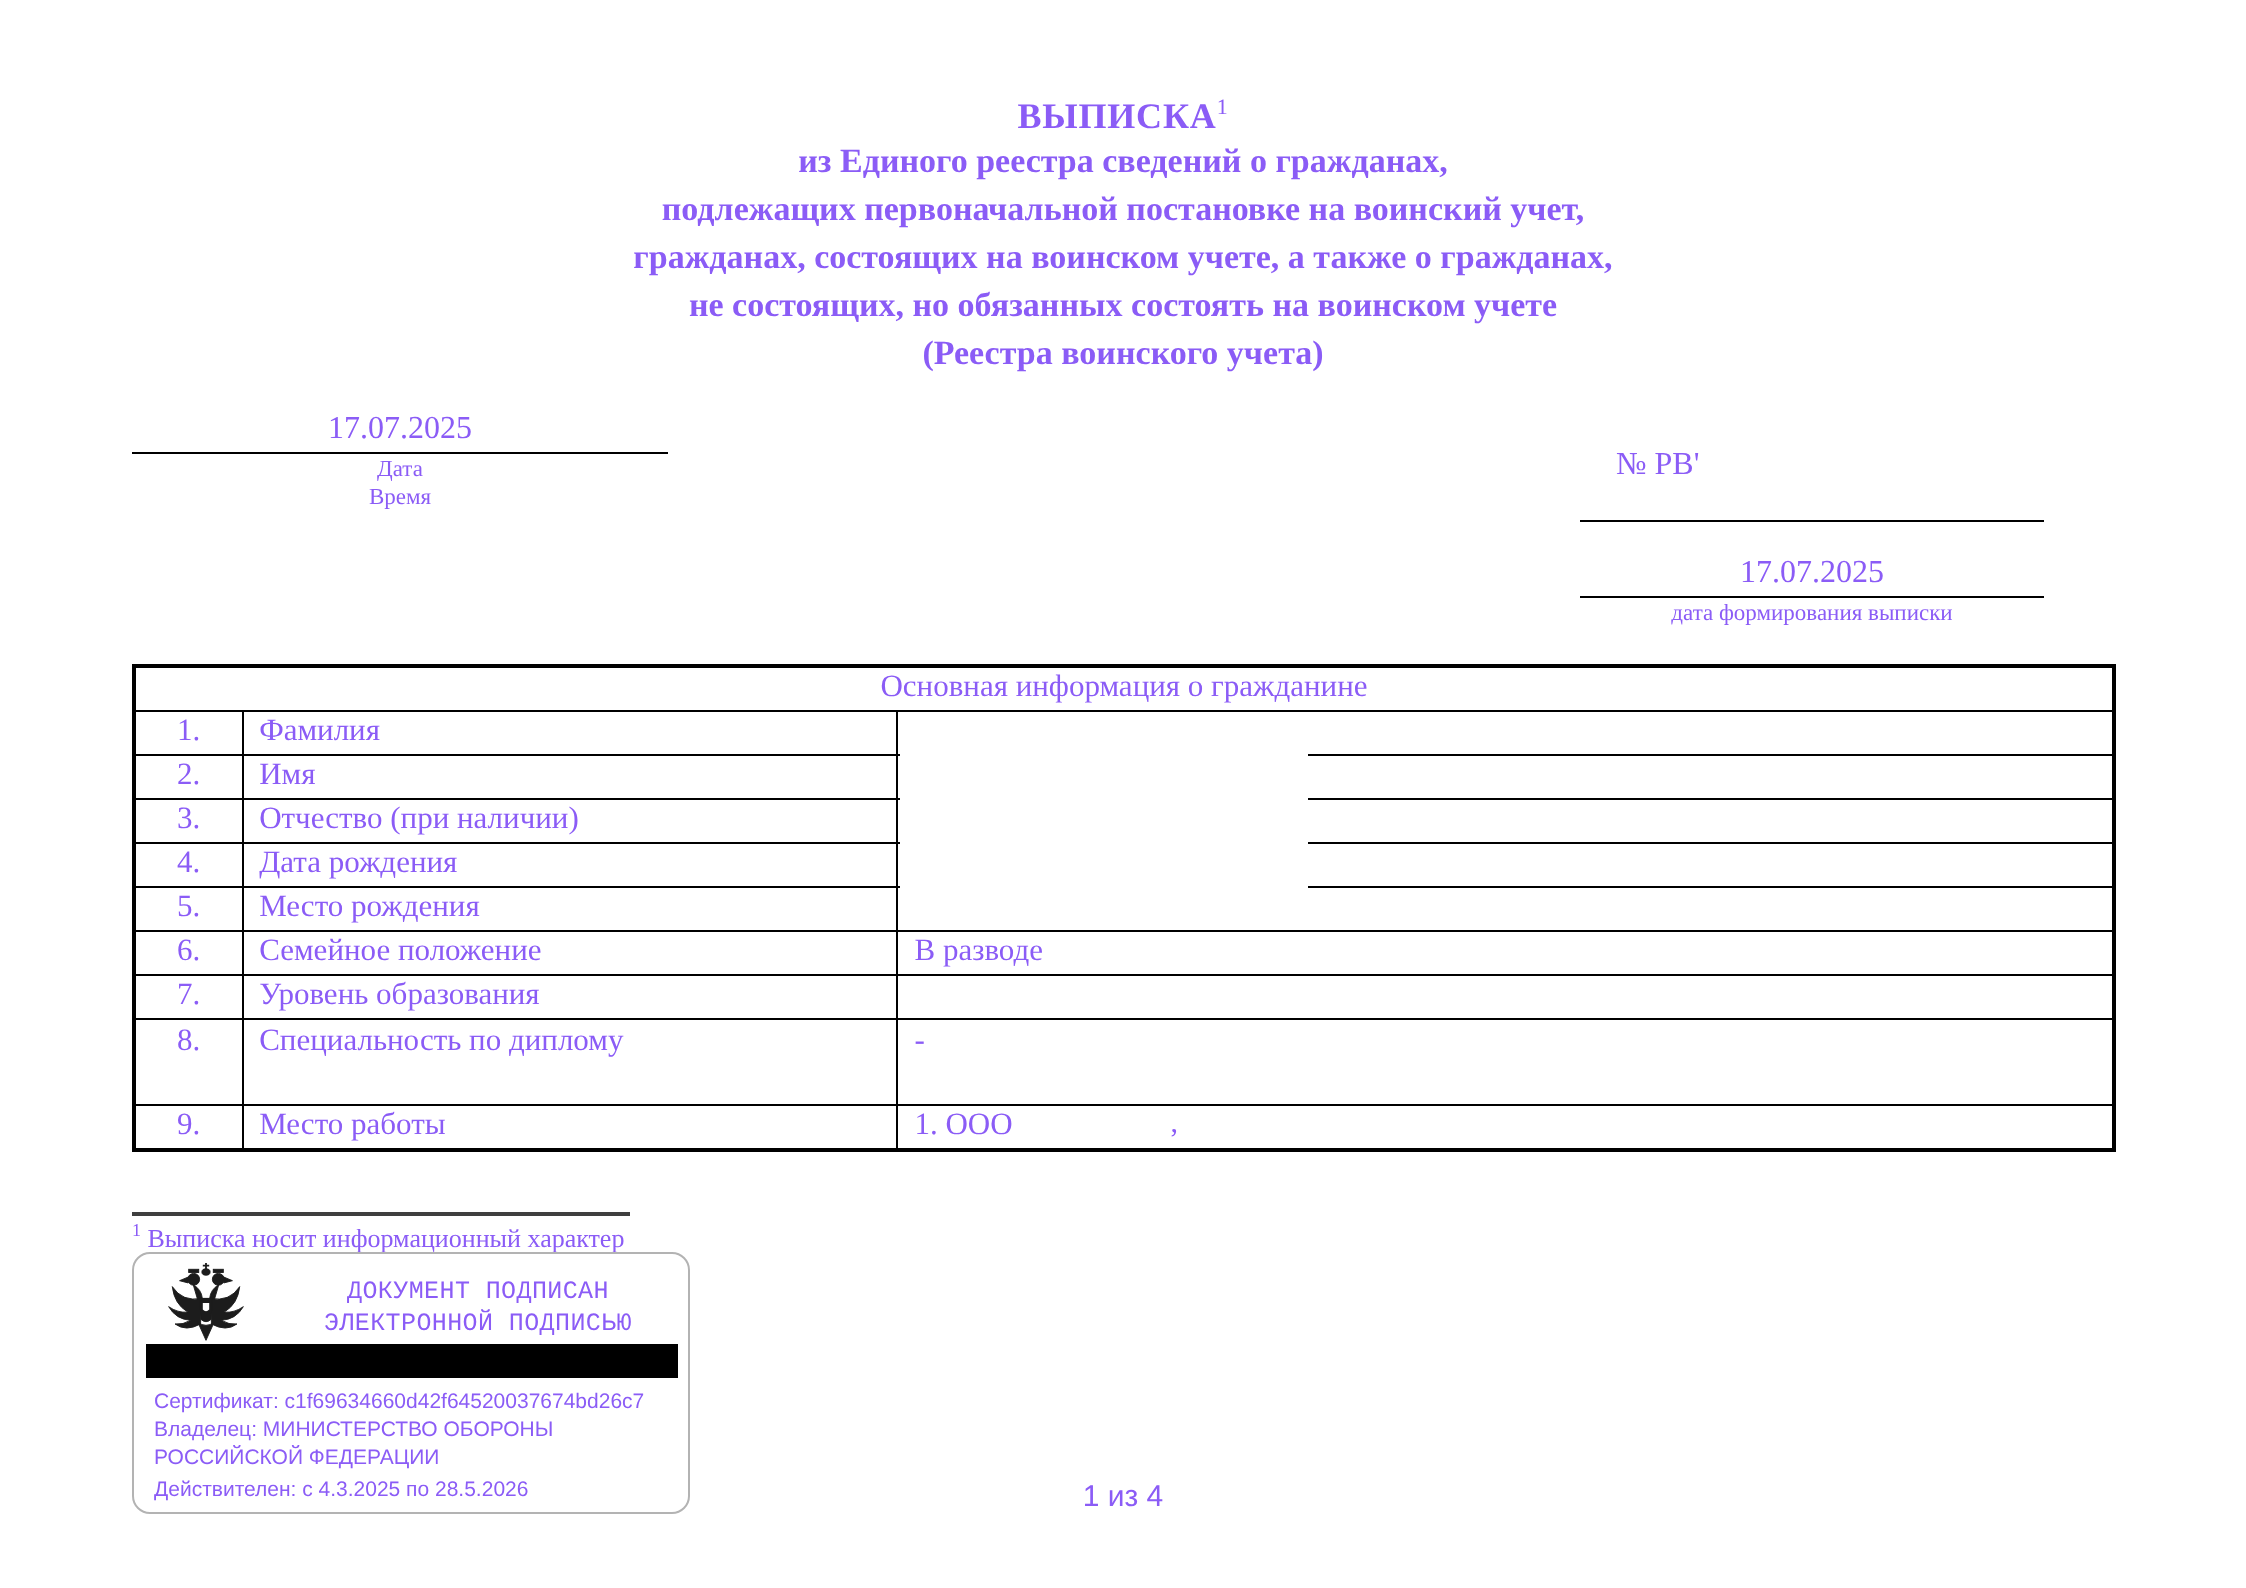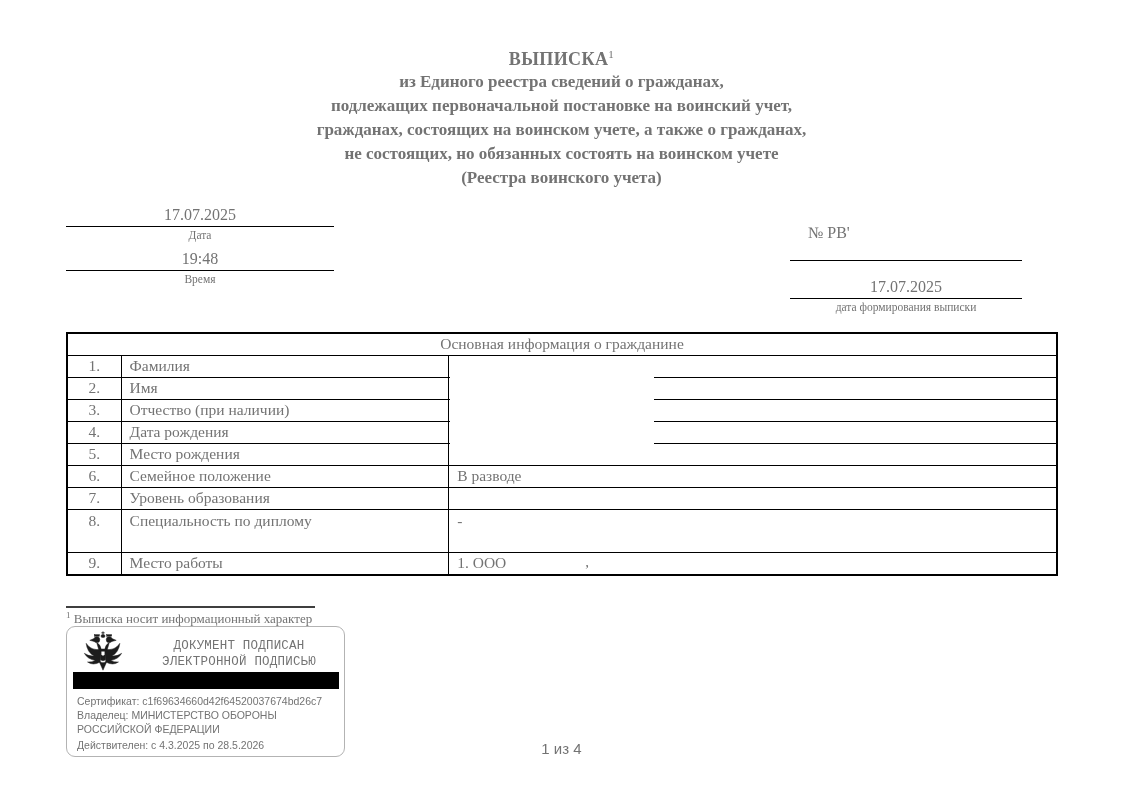--- a/index.html
+++ b/index.html
@@ -1,19 +1,19 @@
 <!DOCTYPE html>
 <html><head>
 <meta charset="utf-8">
 <style>
   * { margin:0; padding:0; box-sizing:border-box; }
   html,body { background:#ffffff; }
   .page {
     position:relative; width:1123px; height:794px; background:#ffffff;
-    font-family:"Liberation Serif", serif; color:#737373; overflow:hidden;
+    font-family:"Liberation Serif", serif; color:#8b5cf6; overflow:hidden;
   }
 
   
   .title-block { position:absolute; top:48px; left:0; right:0; text-align:center; }
   .doc-title { font-size:18px; font-weight:bold; letter-spacing:.4px; }
   .doc-title sup { font-size:11px; font-weight:normal; }
   .subtitle-line { font-size:17px; line-height:24px; font-weight:bold; }
 
   
   .meta-left { position:absolute; left:66px; top:206px; width:268px; text-align:center; }
@@ -83,21 +83,20 @@
     <div class="subtitle-line">из Единого реестра сведений о гражданах,</div>
     <div class="subtitle-line">подлежащих первоначальной постановке на воинский учет,</div>
     <div class="subtitle-line">гражданах, состоящих на воинском учете, а также о гражданах,</div>
     <div class="subtitle-line">не состоящих, но обязанных состоять на воинском учете</div>
     <div class="subtitle-line">(Реестра воинского учета)</div>
   </div>
 
   <div class="meta-left">
     <div class="meta-value">17.07.2025</div>
     <div class="meta-caption">Дата</div>
-    <div class="meta-value second">19:48</div>
     <div class="meta-caption">Время</div>
   </div>
 
   <div class="meta-right">
     <div class="meta-value number">№ РВ'</div>
     <div class="meta-value second">17.07.2025</div>
     <div class="meta-caption">дата формирования выписки</div>
   </div>
 
   <table class="main-table">

